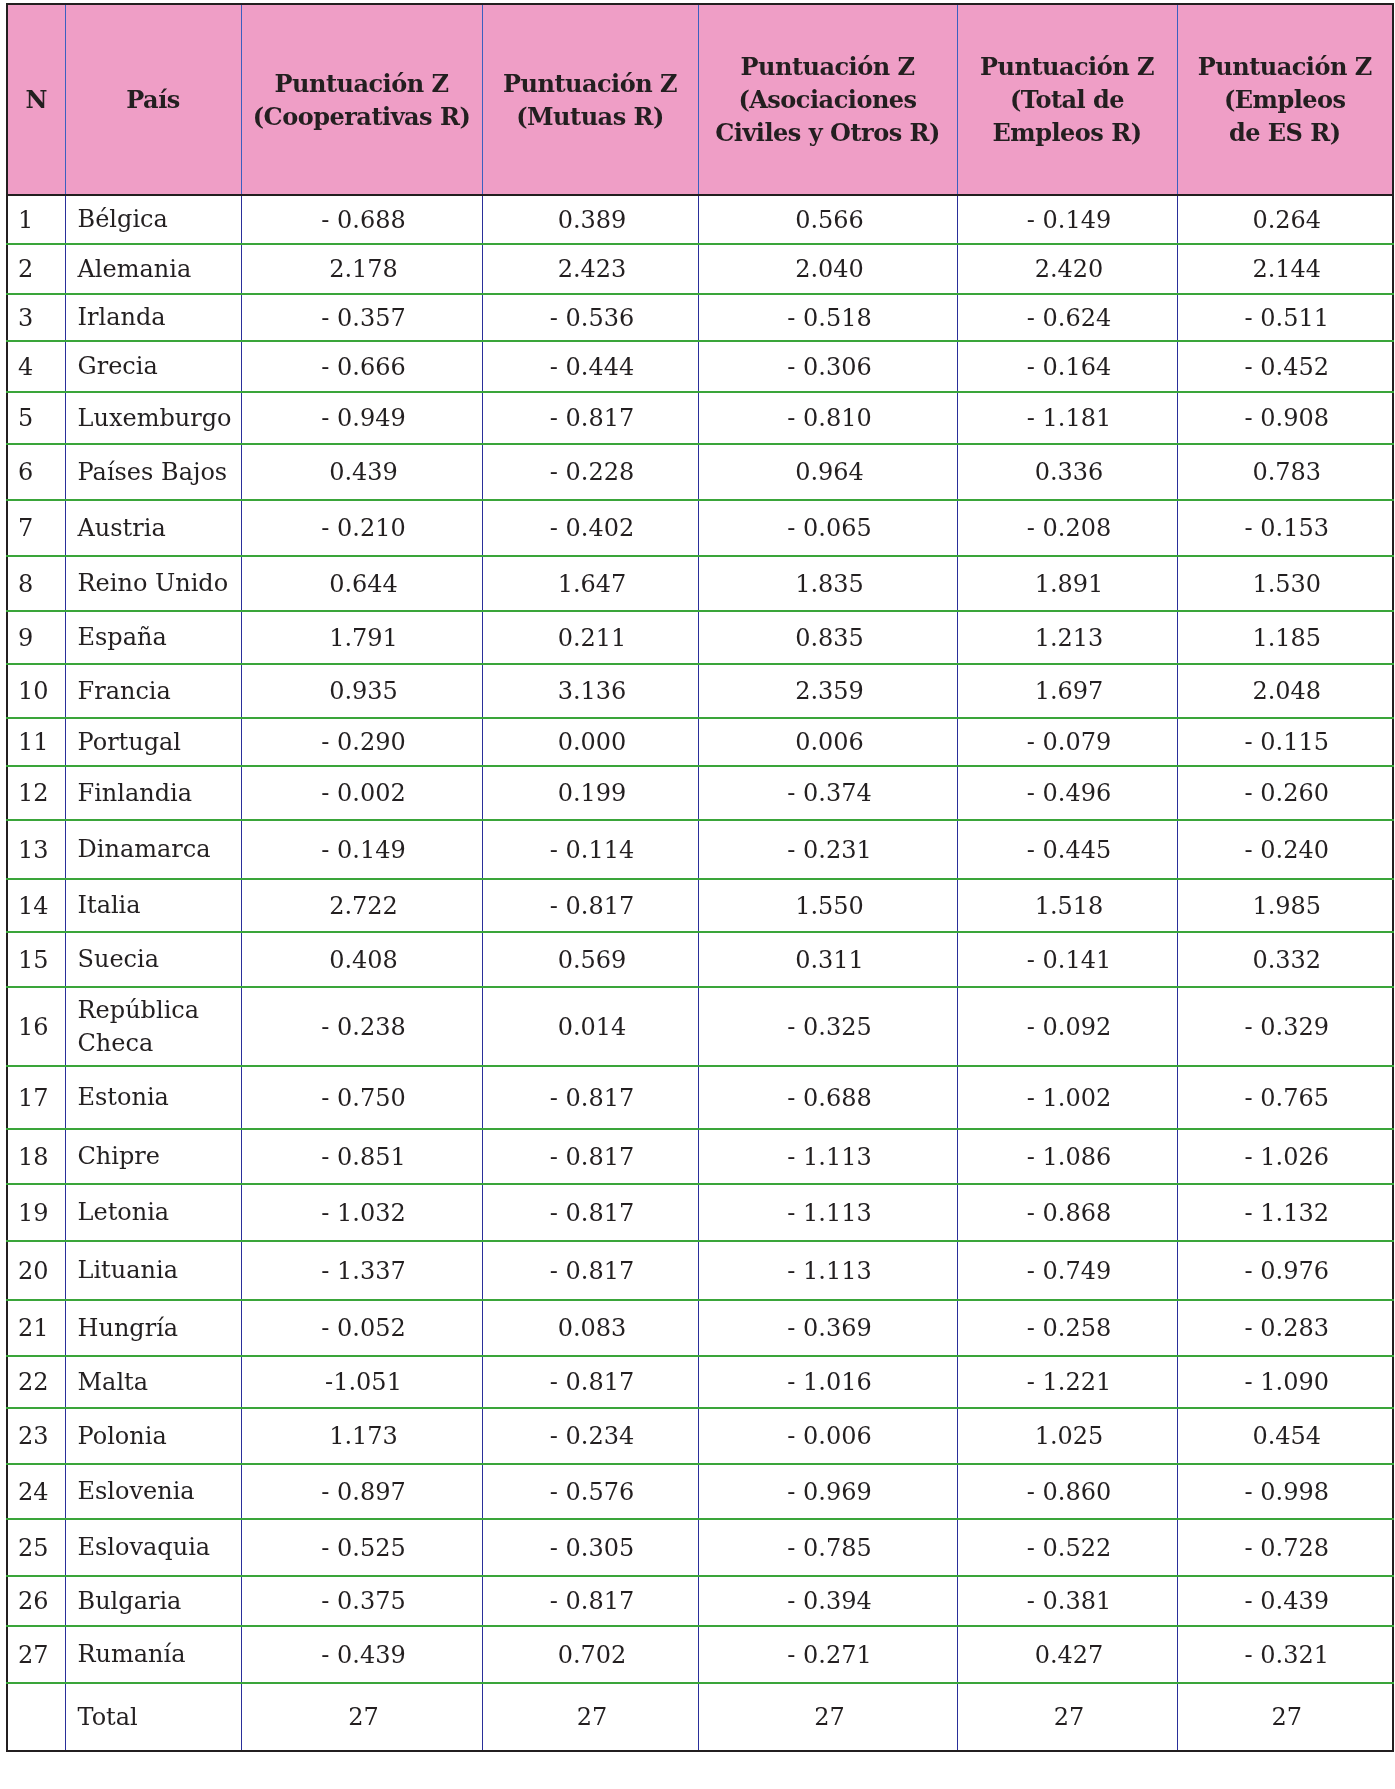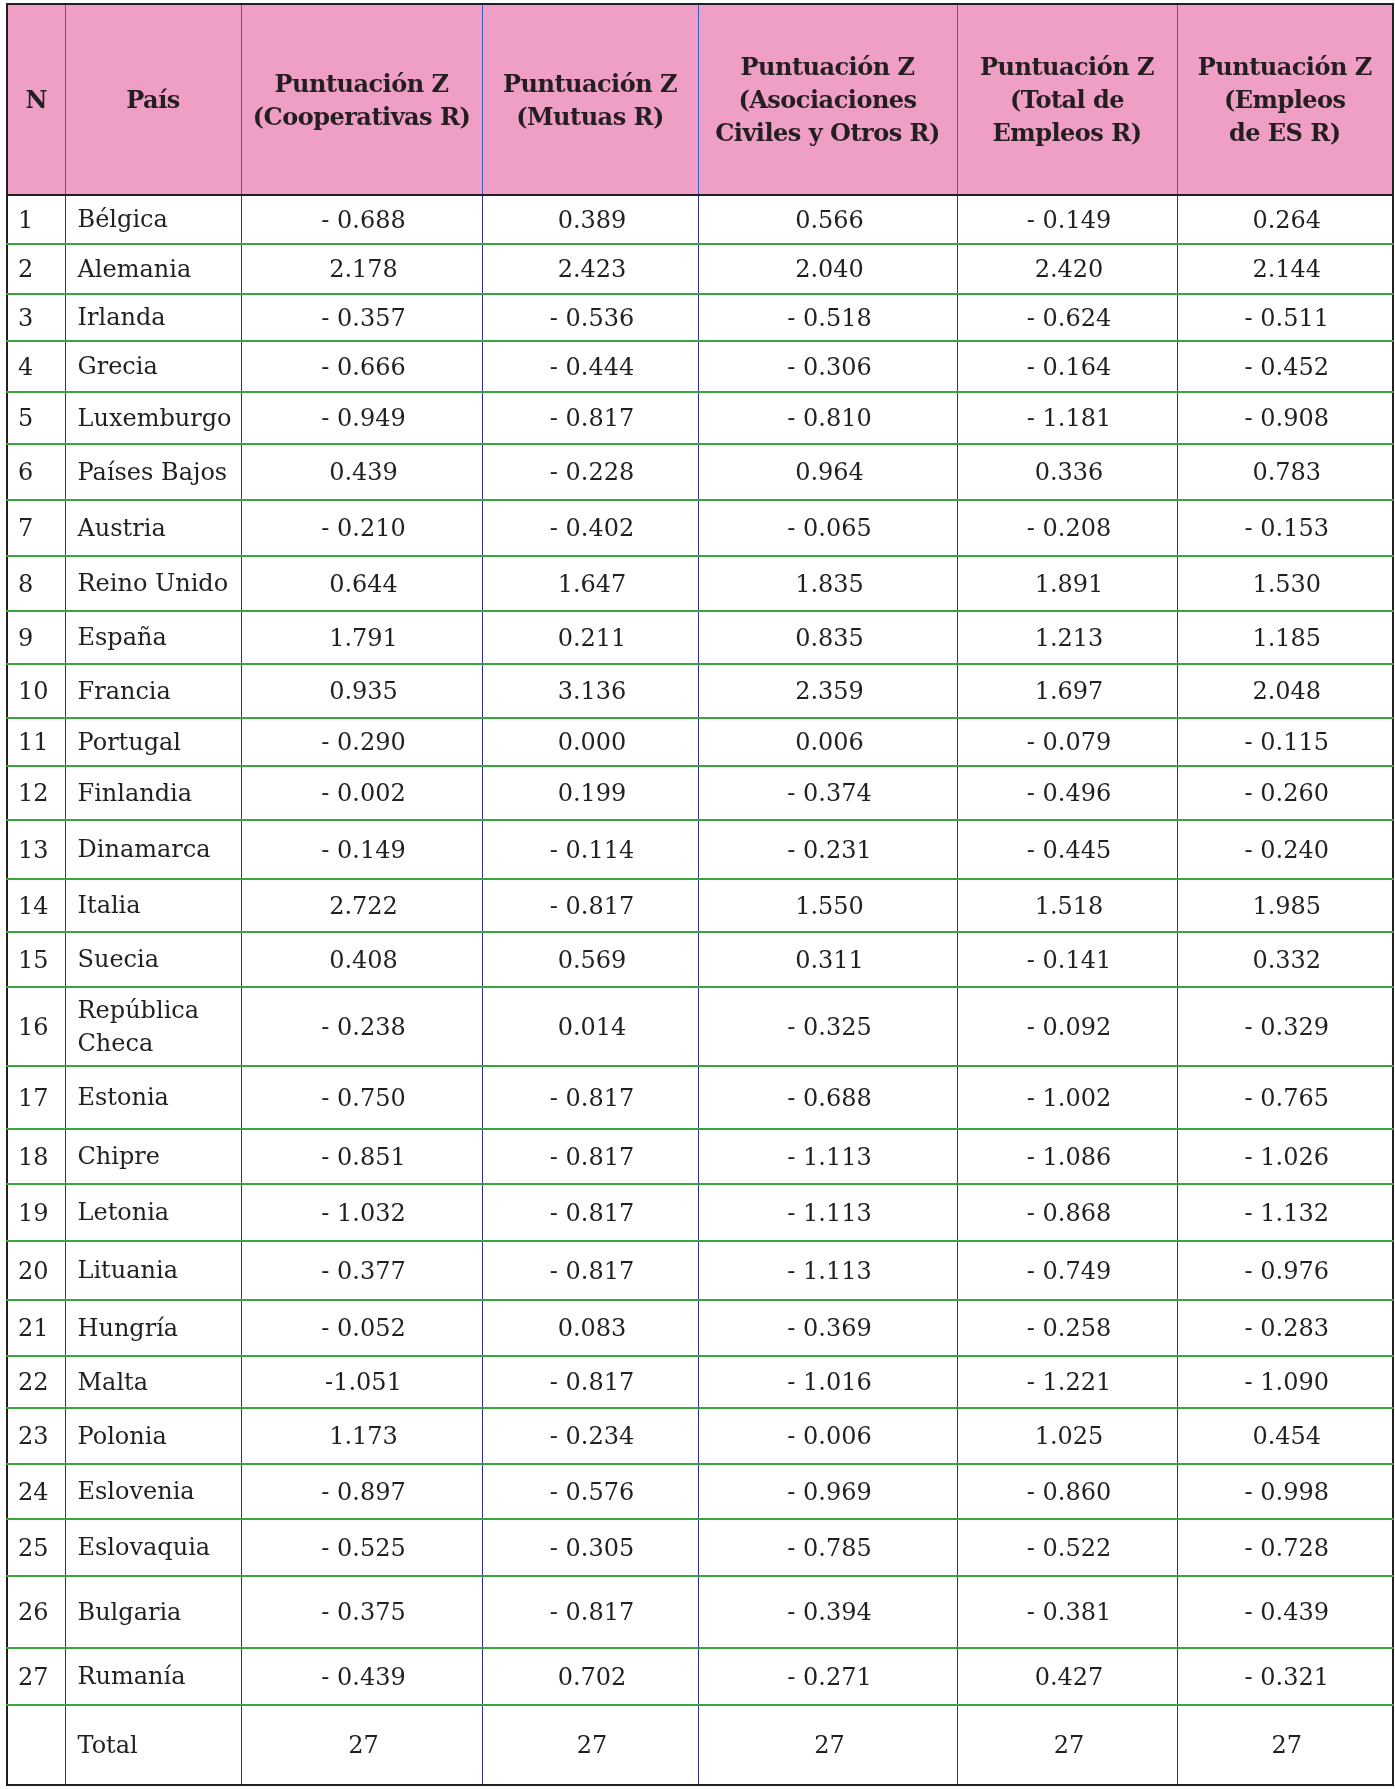--- a/index.html
+++ b/index.html
@@ -214,21 +214,21 @@
         <td class="pais">Letonia</td>
         <td class="num">- 1.032</td>
         <td class="num">- 0.817</td>
         <td class="num">- 1.113</td>
         <td class="num">- 0.868</td>
         <td class="num">- 1.132</td>
       </tr>
       <tr style="height: 59px;">
         <td class="n">20</td>
         <td class="pais">Lituania</td>
-        <td class="num">- 0.377</td>
+        <td class="num">- 1.337</td>
         <td class="num">- 0.817</td>
         <td class="num">- 1.113</td>
         <td class="num">- 0.749</td>
         <td class="num">- 0.976</td>
       </tr>
       <tr style="height: 56px;">
         <td class="n">21</td>
         <td class="pais">Hungría</td>
         <td class="num">- 0.052</td>
         <td class="num">0.083</td>
@@ -265,39 +265,39 @@
       </tr>
       <tr style="height: 57px;">
         <td class="n">25</td>
         <td class="pais">Eslovaquia</td>
         <td class="num">- 0.525</td>
         <td class="num">- 0.305</td>
         <td class="num">- 0.785</td>
         <td class="num">- 0.522</td>
         <td class="num">- 0.728</td>
       </tr>
-      <tr style="height: 72px;">
+      <tr style="height: 50px;">
         <td class="n">26</td>
         <td class="pais">Bulgaria</td>
         <td class="num">- 0.375</td>
         <td class="num">- 0.817</td>
         <td class="num">- 0.394</td>
         <td class="num">- 0.381</td>
         <td class="num">- 0.439</td>
       </tr>
       <tr style="height: 57px;">
         <td class="n">27</td>
         <td class="pais">Rumanía</td>
         <td class="num">- 0.439</td>
         <td class="num">0.702</td>
         <td class="num">- 0.271</td>
         <td class="num">0.427</td>
         <td class="num">- 0.321</td>
       </tr>
-      <tr class="total" style="height: 80px;">
+      <tr class="total" style="height: 68px;">
         <td class="n"></td>
         <td class="pais">Total</td>
         <td class="num">27</td>
         <td class="num">27</td>
         <td class="num">27</td>
         <td class="num">27</td>
         <td class="num">27</td>
       </tr>
     </tbody>
 </table>

